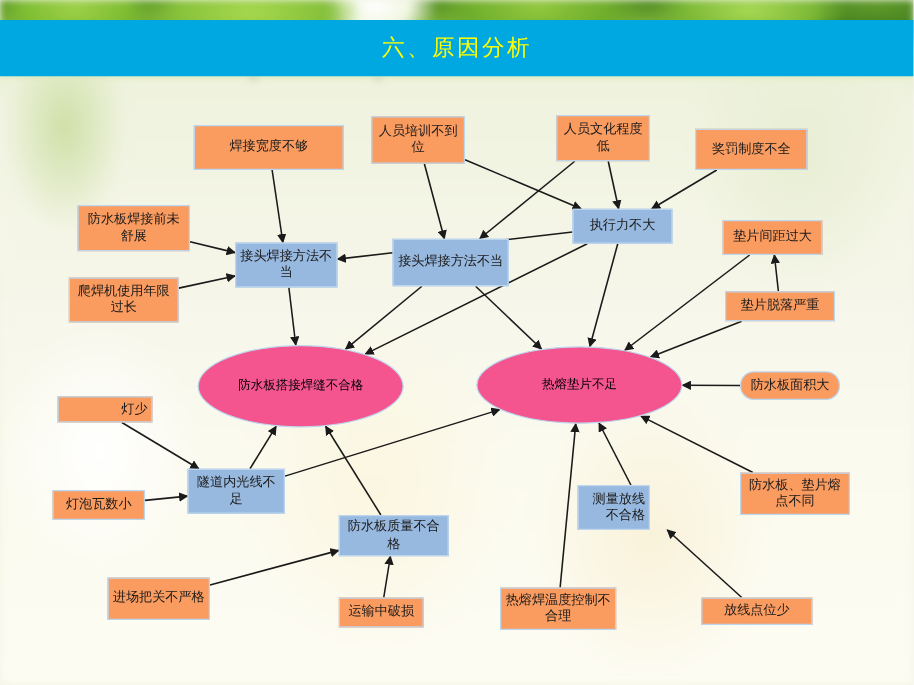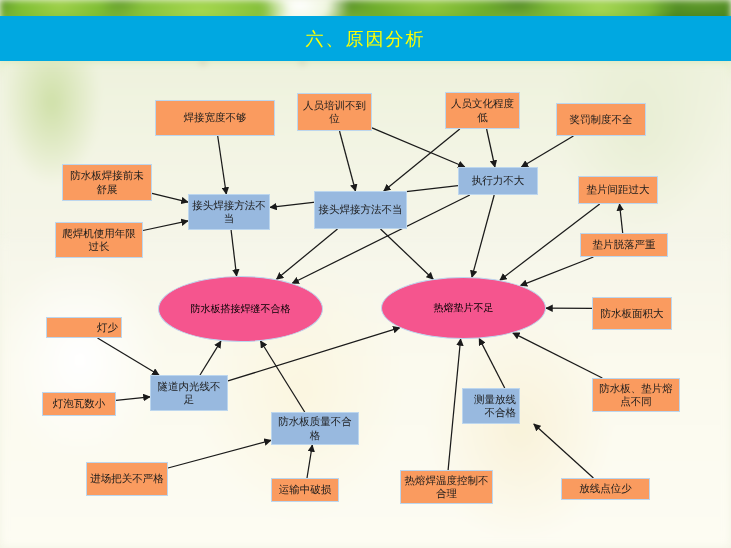--- a/index.html
+++ b/index.html
@@ -163,21 +163,21 @@
       </div>
       <div class="node box orange" style="left: 578px; top: 176px; width: 80px; height: 28px;">
         <span>垫片间距过大</span>
       </div>
       <div class="node box orange" style="left: 55px; top: 222px; width: 88px; height: 36px;">
         <span>爬焊机使用年限过长</span>
       </div>
       <div class="node box orange" style="left: 580px; top: 233px; width: 88px; height: 24px;">
         <span>垫片脱落严重</span>
       </div>
-      <div class="node box orange" style="left: 592px; top: 297px; width: 80px; height: 33px;">
+      <div class="node box orange" style="left: 592px; top: 297px; width: 80px; height: 23px; border-radius: 11px;">
         <span>防水板面积大</span>
       </div>
       <div class="node box orange" style="left: 46px; top: 317px; width: 76px; height: 21px; justify-content: flex-end;">
         <span>灯少</span>
       </div>
       <div class="node box orange" style="left: 42px; top: 392px; width: 74px; height: 24px;">
         <span>灯泡瓦数小</span>
       </div>
       <div class="node box blue" style="left: 150px; top: 375px; width: 78px; height: 36px;">
         <span>隧道内光线不足</span>

